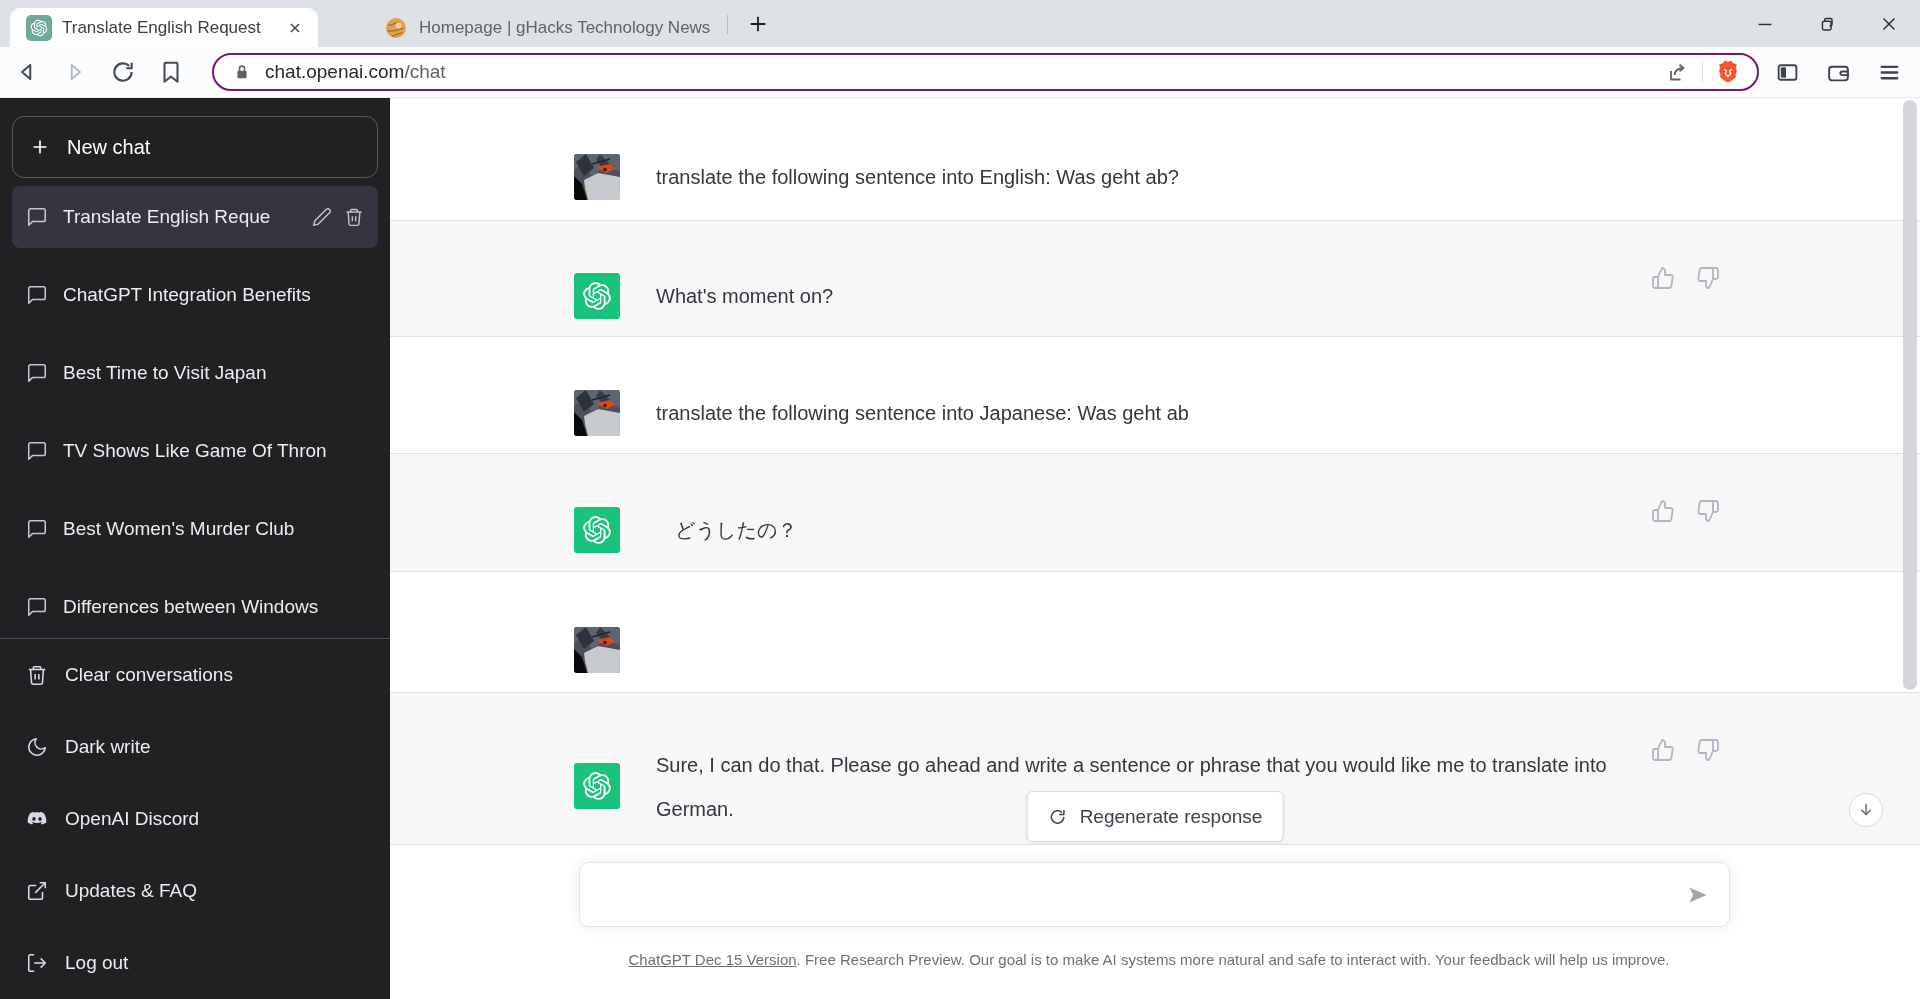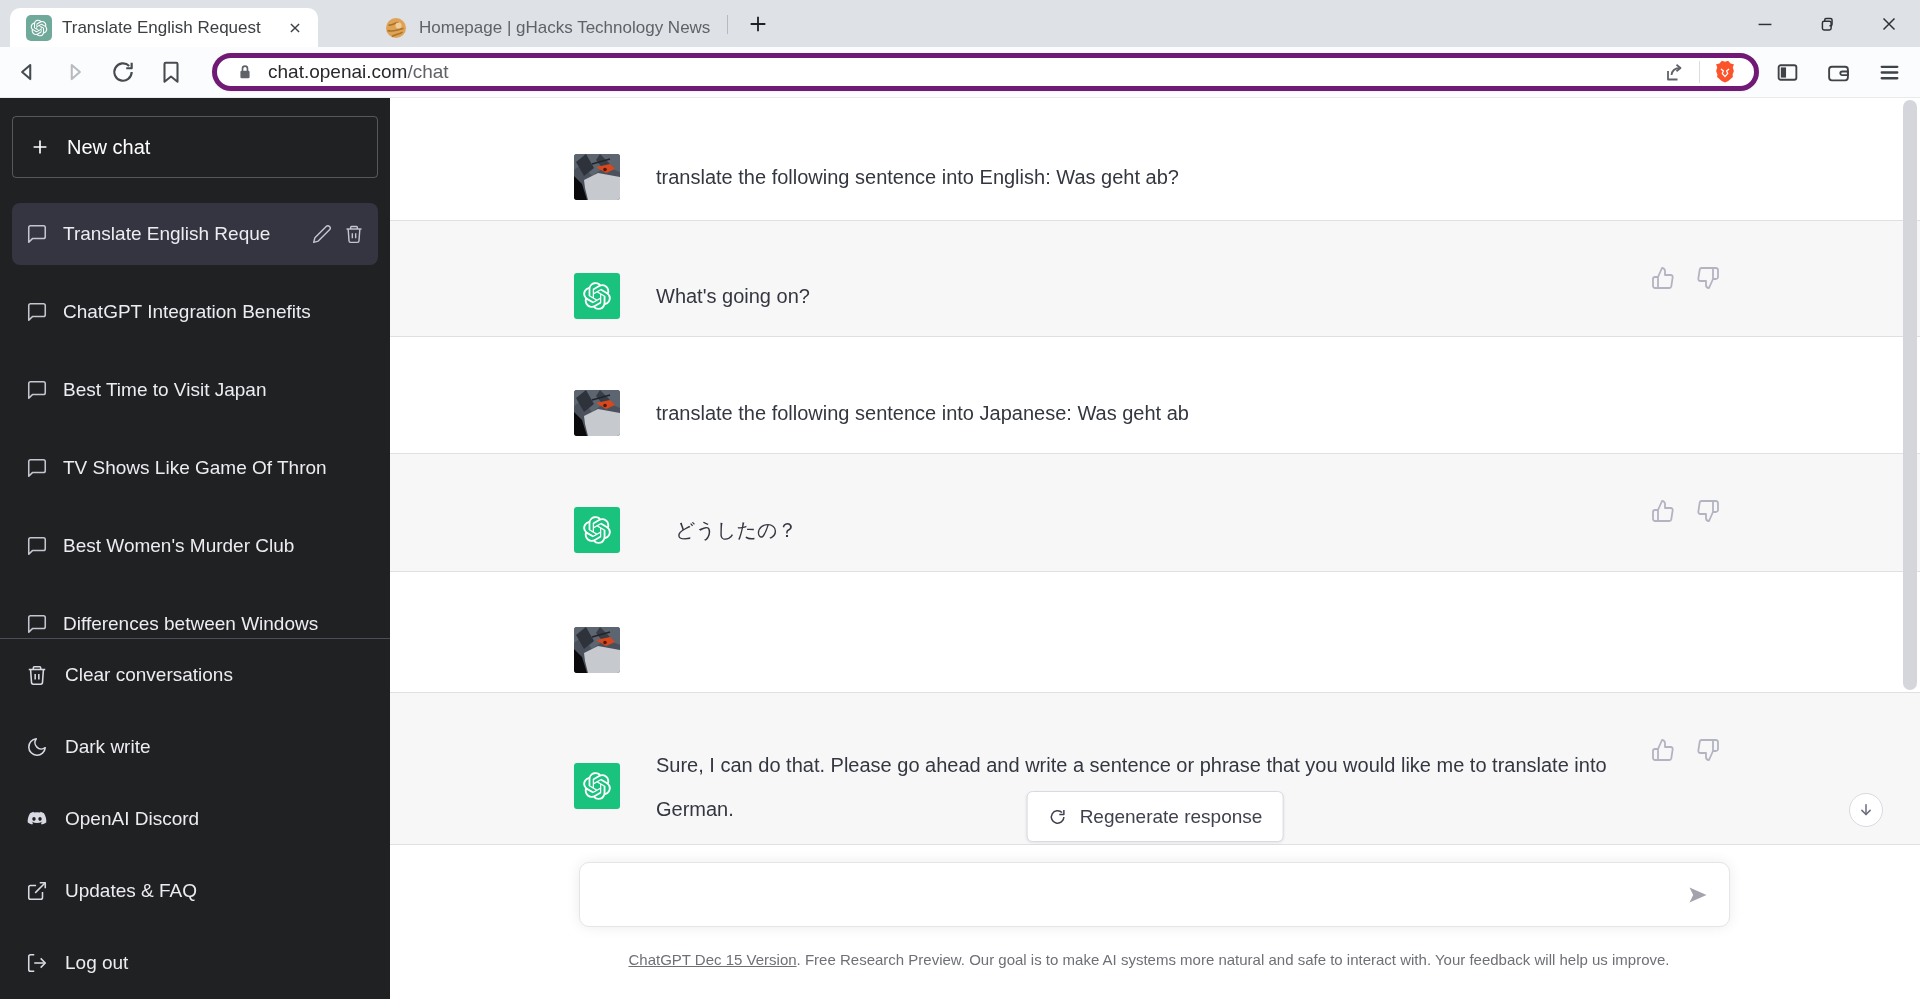--- a/index.html
+++ b/index.html
@@ -17,36 +17,36 @@
   .tab-close { width:22px; height:22px; display:flex; align-items:center; justify-content:center; color:#3c4043; border-radius:50%; }
   .tab-divider { position:absolute; left:727px; top:15px; width:1px; height:19px; background:#9aa0a6; opacity:.6; }
   .newtab-btn { position:absolute; left:744px; top:10px; width:28px; height:28px; display:flex; align-items:center; justify-content:center; color:#202124; border-radius:50%; }
   .win-controls { position:absolute; right:0; top:0; height:47px; display:flex; }
   .win-btn { width:62px; height:47px; display:flex; align-items:center; justify-content:center; color:#2f3135; }
 
   
   .toolbar { position:absolute; top:47px; left:0; width:100%; height:51px; background:#fbfcfd; border-bottom:1px solid rgba(0,0,0,.07); display:flex; align-items:center; padding:0 18px 0 14px; }
   .nav-icon { width:26px; height:26px; margin-right:22px; color:#474b50; flex:0 0 auto; }
   .nav-icon.disabled { color:#b7bbbf; }
-  .omnibox { flex:1; height:38px; background:#fff; border:5px solid #701a75; box-shadow:0 1px 2px rgba(0,0,0,.05); border-radius:19px; margin:0 16px 0 6px; display:flex; align-items:center; padding:0 10px 0 18px; }
+  .omnibox { flex:1; height:38px; background:#fff; border:2px solid #701a75; box-shadow:0 1px 2px rgba(0,0,0,.05); border-radius:19px; margin:0 16px 0 6px; display:flex; align-items:center; padding:0 10px 0 18px; }
   .omnibox .lock { width:20px; height:20px; color:#5f6368; margin-right:13px; flex:0 0 auto; }
   .url { font-size:19px; white-space:nowrap; }
   .url .host { color:#27292d; }
   .url .path { color:#5f6368; }
   .omni-right { margin-left:auto; display:flex; align-items:center; }
   .omni-right .share { width:24px; height:24px; color:#5f6368; }
   .omni-divider { width:1px; height:22px; background:#dadce0; margin:0 12px; }
   .brave { width:26px; height:26px; margin-right:6px; }
   .tb-right-icon { width:25px; height:25px; margin-left:26px; color:#3f4246; flex:0 0 auto; }
 
   
   .sidebar { position:absolute; top:98px; left:0; width:390px; height:901px; background:#202123; color:#ececf1; padding:12px; }
-  .new-chat { margin-top:6px; height:62px; border:1px solid rgba(255,255,255,.25); border-radius:4px; display:flex; align-items:center; padding:0 16px; font-size:20px; color:#fff; cursor:pointer; }
+  .new-chat { margin-top:6px; height:62px; border:1px solid rgba(255,255,255,.25); border-radius:12px; display:flex; align-items:center; padding:0 16px; font-size:20px; color:#fff; cursor:pointer; }
   .new-chat .plus { width:22px; height:22px; margin-right:16px; color:#fff; }
-  .conv-list { margin-top:25px; height:436px; overflow:hidden; }
+  .conv-list { margin-top:8px; height:436px; overflow:hidden; }
   .conv-item { height:62px; margin-bottom:16px; border-radius:8px; display:flex; align-items:center; padding:0 14px; font-size:19px; color:#ececf1; cursor:pointer; }
   .conv-item.active { background:#343541; }
   .conv-item .c-icon { width:22px; height:22px; margin-right:15px; color:#c5c5d2; flex:0 0 auto; }
   .conv-item .c-label { flex:1; white-space:nowrap; overflow:hidden; }
   .conv-item .a-icon { width:20px; height:20px; margin-left:12px; color:#c5c5d2; flex:0 0 auto; }
   .side-menu { position:absolute; bottom:0; left:0; right:0; border-top:1px solid #4d4d57; background:#202123; }
   .menu-item { height:72px; display:flex; align-items:center; padding:0 26px; font-size:19px; color:#ececf1; cursor:pointer; }
   .menu-item .m-icon { width:22px; height:22px; margin-right:17px; color:#d9d9e3; flex:0 0 auto; }
 
   
@@ -349,21 +349,21 @@
       </span>
       <div class="msg-text">translate the following sentence into English: Was geht ab?</div>
     </div>
 
     <div class="row row2 assistant">
       <span class="avatar bot">
         <svg width="30" height="30" viewBox="-1 -1 26 26">
             <path fill="#fff" d="M22.2819 9.8211a5.9847 5.9847 0 0 0-.5157-4.9108 6.0462 6.0462 0 0 0-6.5098-2.9A6.0651 6.0651 0 0 0 4.9807 4.1818a5.9847 5.9847 0 0 0-3.9977 2.9 6.0462 6.0462 0 0 0 .7427 7.0966 5.98 5.98 0 0 0 .511 4.9107 6.051 6.051 0 0 0 6.5146 2.9001A5.9847 5.9847 0 0 0 13.2599 24a6.0557 6.0557 0 0 0 5.7718-4.2058 5.9894 5.9894 0 0 0 3.9977-2.9001 6.0557 6.0557 0 0 0-.7475-7.073zm-9.022 12.6081a4.4755 4.4755 0 0 1-2.8764-1.0408l.1419-.0804 4.7783-2.7582a.7948.7948 0 0 0 .3927-.6813v-6.7369l2.02 1.1686a.071.071 0 0 1 .038.052v5.5826a4.504 4.504 0 0 1-4.4945 4.4944zm-9.6607-4.1254a4.4708 4.4708 0 0 1-.5346-3.0137l.142.0852 4.783 2.7582a.7712.7712 0 0 0 .7806 0l5.8428-3.3685v2.3324a.0804.0804 0 0 1-.0332.0615L9.74 19.9502a4.4992 4.4992 0 0 1-6.1408-1.6464zM2.3408 7.8956a4.485 4.485 0 0 1 2.3655-1.9728V11.6a.7664.7664 0 0 0 .3879.6765l5.8144 3.3543-2.0201 1.1685a.0757.0757 0 0 1-.071 0l-4.8303-2.7865A4.504 4.504 0 0 1 2.3408 7.8956zm16.5963 3.8558L13.1038 8.364 15.1192 7.2a.0757.0757 0 0 1 .071 0l4.8303 2.7913a4.4944 4.4944 0 0 1-.6765 8.1042v-5.6772a.79.79 0 0 0-.407-.667zm2.0107-3.0231l-.142-.0852-4.7735-2.7818a.7759.7759 0 0 0-.7854 0L9.409 9.2297V6.8974a.0662.0662 0 0 1 .0284-.0615l4.8303-2.7866a4.4992 4.4992 0 0 1 6.6802 4.66zM8.3065 12.863l-2.02-1.1638a.0804.0804 0 0 1-.038-.0567V6.0742a4.4992 4.4992 0 0 1 7.3757-3.4537l-.142.0805L8.704 5.459a.7948.7948 0 0 0-.3927.6813zm1.0976-2.3654l2.602-1.4998 2.6069 1.4998v2.9994l-2.5974 1.4997-2.6067-1.4997z"></path>
           </svg>
       </span>
-      <div class="msg-text">What's going on?</div>
+      <div class="msg-text">What's moment on?</div>
       <span class="feedback">
         <span class="fb-icon">
             <svg viewBox="0 0 24 24" fill="none" stroke="currentColor" stroke-width="1.8" stroke-linejoin="round">
               <path d="M14 9V5a3 3 0 0 0-3-3l-4 9v11h11.28a2 2 0 0 0 2-1.7l1.38-9a2 2 0 0 0-2-2.3H14z"></path>
               <path d="M7 22H4a2 2 0 0 1-2-2v-7a2 2 0 0 1 2-2h3"></path>
             </svg>
           </span>
         <span class="fb-icon">
             <svg viewBox="0 0 24 24" fill="none" stroke="currentColor" stroke-width="1.8" stroke-linejoin="round">
               <path d="M10 15v4a3 3 0 0 0 3 3l4-9V2H5.72a2 2 0 0 0-2 1.7l-1.38 9a2 2 0 0 0 2 2.3H10z"></path>

